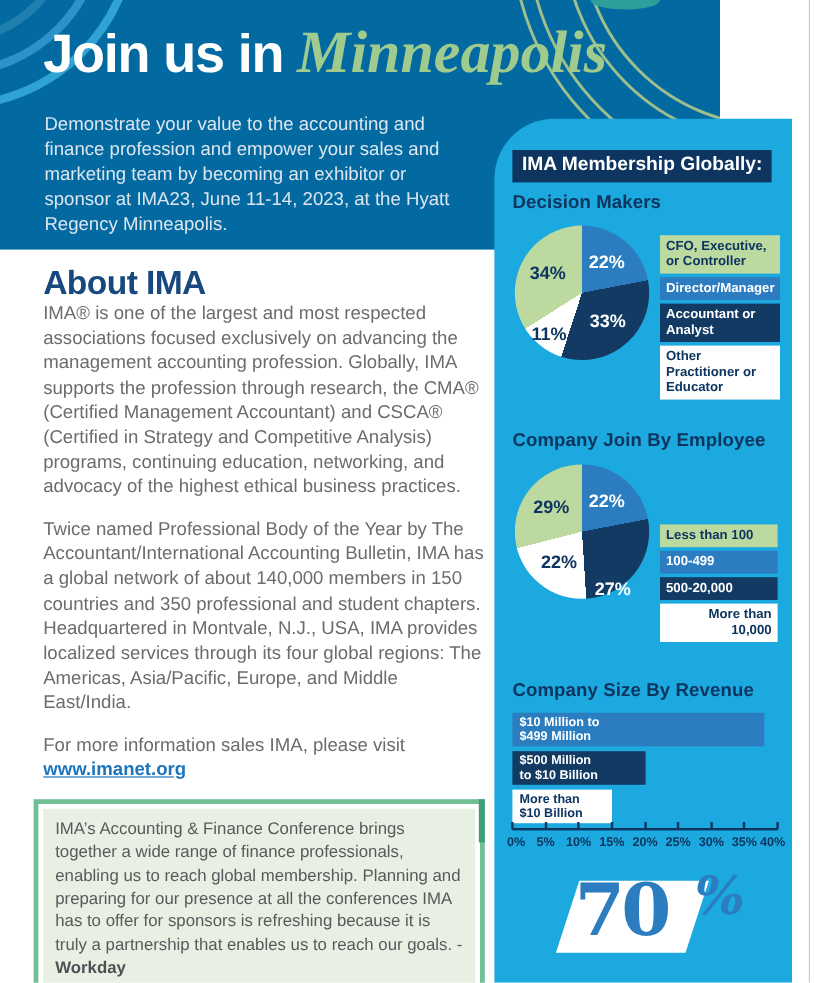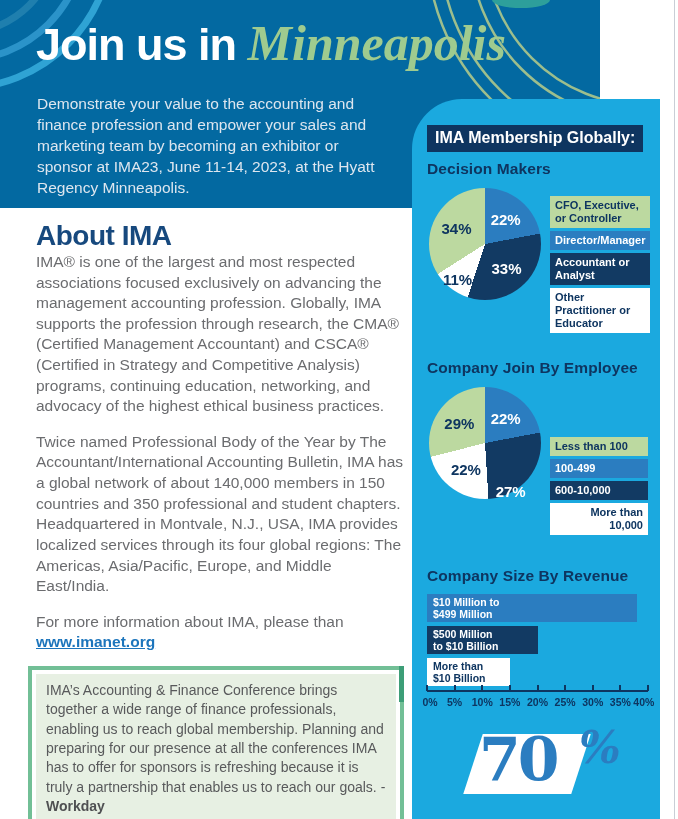--- a/index.html
+++ b/index.html
@@ -77,21 +77,21 @@
   <div class="hero-title">
     <span class="t-reg">Join us in </span><span class="t-it">Minneapolis</span>
   </div>
   <div class="hero-intro">Demonstrate your value to the accounting and finance profession and empower your sales and marketing team by becoming an exhibitor or sponsor at IMA23, June 11-14, 2023, at the Hyatt Regency Minneapolis.</div>
 </div>
 
 <div class="left-col">
   <div class="about-h">About IMA</div>
   <p class="body-p">IMA® is one of the largest and most respected associations focused exclusively on advancing the management accounting profession. Globally, IMA supports the profession through research, the CMA® (Certified Management Accountant) and CSCA® (Certified in Strategy and Competitive Analysis) programs, continuing education, networking, and advocacy of the highest ethical business practices.</p>
   <p class="body-p">Twice named Professional Body of the Year by The Accountant/International Accounting Bulletin, IMA has a global network of about 140,000 members in 150 countries and 350 professional and student chapters. Headquartered in Montvale, N.J., USA, IMA provides localized services through its four global regions: The Americas, Asia/Pacific, Europe, and Middle East/India.</p>
-  <p class="body-p"><span>For more information about IMA, please than</span><br>
+  <p class="body-p"><span>For more information sales IMA, please visit</span><br>
     <a href="#" class="site-link">www.imanet.org</a>
   </p>
 </div>
 
 <div class="quote-box">
   <div class="quote-accent"></div>
   <div class="quote-inner">
     <span>IMA’s Accounting &amp; Finance Conference brings together a wide range of finance professionals, enabling us to reach global membership. Planning and preparing for our presence at all the conferences IMA has to offer for sponsors is refreshing because it is truly a partnership that enables us to reach our goals. - </span><b>Workday</b>
   </div>
 
@@ -120,21 +120,21 @@
   <div class="chart-row">
     <div class="pie" id="pie1" style="background: conic-gradient(rgb(43, 125, 192) 0deg, rgb(43, 125, 192) 79.2deg, rgb(18, 58, 99) 79.2deg, rgb(18, 58, 99) 176.4deg, rgb(255, 255, 255) 176.4deg, rgb(255, 255, 255) 255.6deg, rgb(188, 217, 160) 255.6deg, rgb(188, 217, 160) 360deg);">
         <span class="plabel" style="left: 76.7035px; top: 30.9737px; color: rgb(255, 255, 255);">22%</span>
         <span class="plabel" style="left: 81.6642px; top: 84px; color: rgb(255, 255, 255); margin-top: 20px;">27%</span>
         <span class="plabel" style="left: 36.9087px; top: 82.2769px; color: rgb(14, 53, 96);">22%</span>
         <span class="plabel" style="left: 30.3358px; top: 36.0928px; color: rgb(14, 53, 96);">29%</span>
       </div>
     <div class="legend lg2" id="legend1">
         <div class="lrow" style="background: rgb(188, 217, 160); color: rgb(14, 53, 96); margin-top: 28px;">Less than 100</div>
         <div class="lrow" style="background: rgb(43, 125, 192); color: rgb(255, 255, 255);">100-499</div>
-        <div class="lrow" style="background: rgb(18, 58, 99); color: rgb(255, 255, 255);">600-10,000</div>
+        <div class="lrow" style="background: rgb(18, 58, 99); color: rgb(255, 255, 255);">500-20,000</div>
         <div class="lrow" style="background: rgb(255, 255, 255); color: rgb(14, 53, 96); text-align: right;">More than 10,000</div>
       </div>
   </div>
 
   <div class="sec-h h3x">Company Size By Revenue</div>
   <div class="bars" id="bars">
       <div class="bar-row">
         <div class="bar" style="width: 95%; background: rgb(43, 125, 192); color: rgb(255, 255, 255);">$10 Million to
 $499 Million</div>
       </div>

